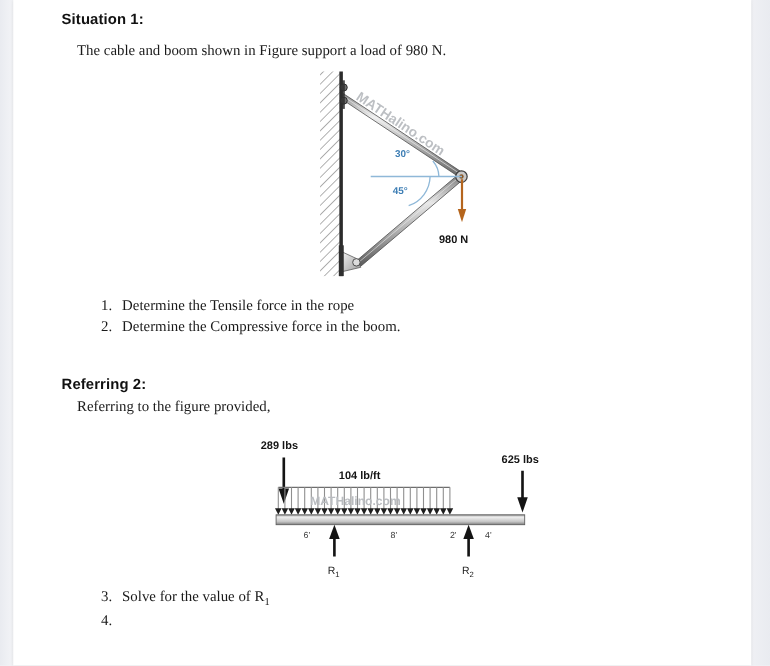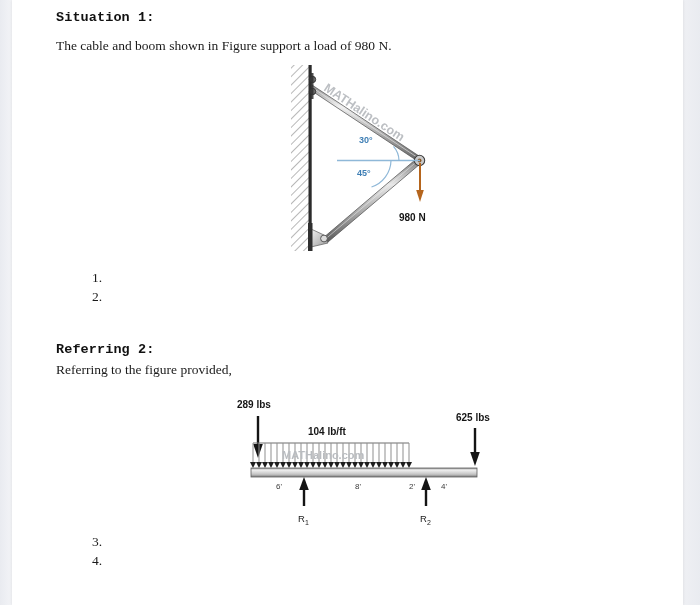--- a/index.html
+++ b/index.html
@@ -31,31 +31,32 @@
   }
   .edge-right {
     position: absolute;
     left: 683px; top: 0;
     width: 17px; height: 605px;
     background: linear-gradient(to right, #eff0f4, #e9ebf0);
   }
 
   .sit-head {
     position: absolute;
-    font-family: Liberation Mono, monospace;
+    font-family: Liberation Sans, sans-serif;
     font-weight: bold;
     font-size: 13.5px;
     color: #111;
     letter-spacing: .1px;
   }
   .body-text {
     position: absolute;
     font-family: "Liberation Serif", serif;
     font-size: 13.5px;
     color: #1a1a1a;
+    margin-left: 14px;
   }
   .qlist {
     position: absolute;
     font-family: "Liberation Serif", serif;
     font-size: 13.5px;
     color: #1a1a1a;
   }
   .qrow { display: flex; margin-bottom: 3px; }
   .qnum { width: 26px; text-align: right; padding-right: 9px; }
   .qtext { white-space: nowrap; }
@@ -179,23 +180,25 @@
       </g>
       <text class="fig-label-lg" x="112" y="158">980 N</text>
 
       <text class="wm" x="36" y="27" font-size="12.5" font-weight="bold" transform="rotate(33.6 36 27)" opacity="0.95">MATHalino.com</text>
     </svg>
   </div>
 
   <div class="qlist" style="left:64px; top:270px;">
     <div class="qrow">
       <span class="qnum">1.</span>
+      <span class="qtext">Determine the Tensile force in the rope</span>
     </div>
     <div class="qrow">
       <span class="qnum">2.</span>
+      <span class="qtext">Determine the Compressive force in the boom.</span>
     </div>
   </div>
 
   <div class="sit-head" style="left:44px; top:342px;">Referring 2:</div>
 
   <div class="body-text" style="left:44px; top:362px;">Referring to the figure provided,</div>
 
   <div id="fig2">
     <svg width="280" height="128" viewBox="0 0 280 128" xmlns="http://www.w3.org/2000/svg">
       <defs>
@@ -302,19 +305,20 @@
         <line x1="199" y1="108" x2="199" y2="86" stroke="#141414" stroke-width="2.4"></line>
         <polygon points="199,79 194.2,92 203.8,92" fill="#141414"></polygon>
       </g>
       <text class="fig-label" x="193" y="124"><tspan>R</tspan><tspan font-size="7" dy="2.5">2</tspan></text>
     </svg>
   </div>
 
   <div class="qlist" style="left:64px; top:534px;">
     <div class="qrow">
       <span class="qnum">3.</span>
+      <span class="qtext"><span>Solve for the value of R</span><sub>1</sub></span>
     </div>
     <div class="qrow">
       <span class="qnum">4.</span>
     </div>
   </div>
 
 </div>
 
 </body></html>

